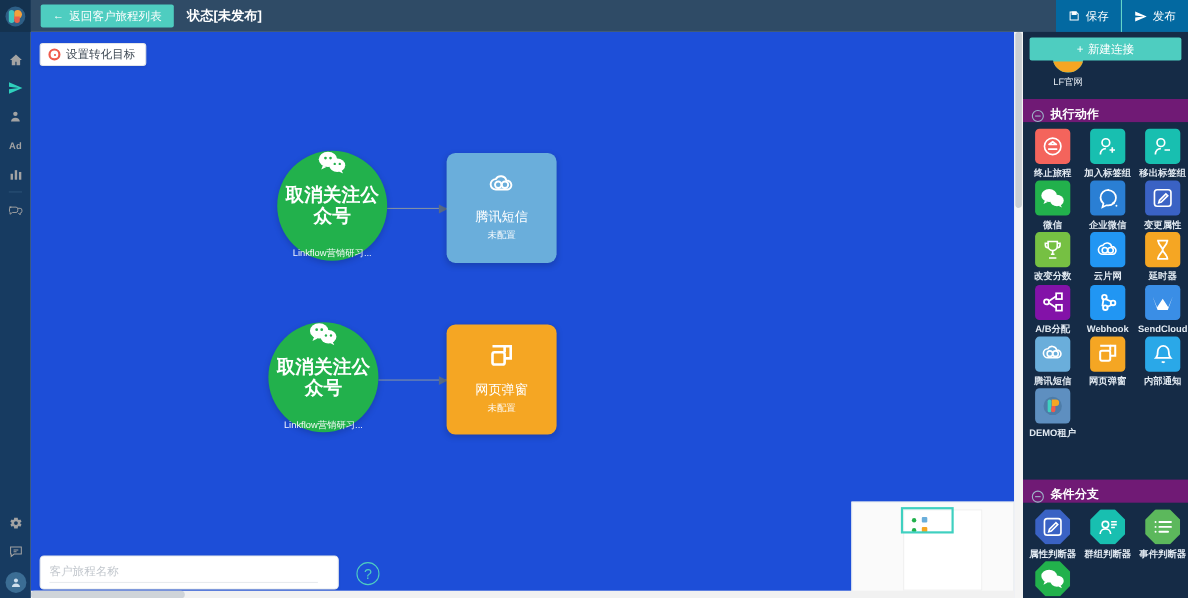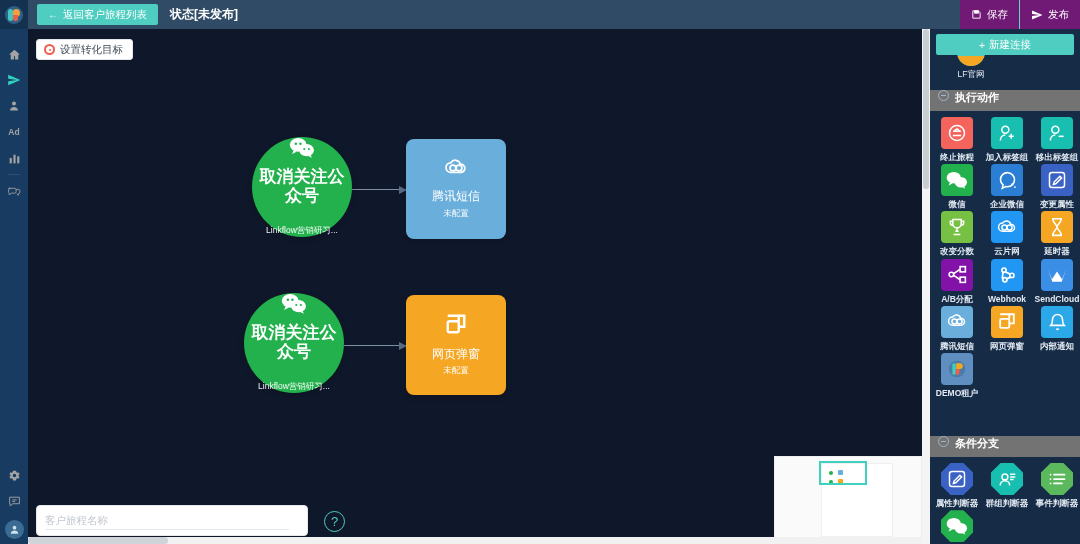--- a/index.html
+++ b/index.html
@@ -82,30 +82,30 @@
     margin-left: 12px; color: #ffffff; font-size: 12px; font-weight: bold;
     white-space: nowrap;
   }
   .top-actions {
     margin-left: auto; display: flex; align-items: center; height: 29px;
   }
   .top-act {
     display: flex; align-items: center; gap: 5px;
     color: #ffffff; font-size: 10.5px; padding: 0 11px; height: 29px;
     cursor: pointer; white-space: nowrap;
-    background: #701a75;
+    background: #0369a1;
     border-left: 1px solid #62d5c9;
   }
   .top-act:first-child { border-left: none; }
   .top-act svg { display: block; }
 
   
   .canvas-wrap {
     position: absolute; left: 28px; top: 29px; width: 894px; height: 515px;
-    background: #0f172a; overflow: hidden;
+    background: #1d4ed8; overflow: hidden;
   }
   .goal-btn {
     position: absolute; left: 8px; top: 10px;
     height: 21px; padding: 0 9px 0 7px;
     background: #ffffff; border: 1px solid #e2e5e9; border-radius: 3px;
     display: flex; align-items: center; gap: 5px;
     font-size: 10.5px; color: #3f4a55; cursor: pointer;
     box-shadow: 0 1px 2px rgba(0,0,0,.05);
     white-space: nowrap;
   }
@@ -226,21 +226,21 @@
     width: 28px; height: 14px; background: #4ecdc0; border-radius: 0 0 14px 14px;
     position: relative; overflow: hidden;
   }
   .conn-thumb i {
     position: absolute; left: 0; bottom: 0; width: 28px; height: 10px;
     background: #f5a623; border-radius: 0 0 14px 14px; display: block;
   }
   .conn-label { font-size: 8.5px; color: #e6edf4; margin-top: 3px; }
 
   .sec-head {
-    background: #737373; height: 21px; display: flex; align-items: flex-start;
+    background: #701a75; height: 21px; display: flex; align-items: flex-end;
     gap: 6px; padding-left: 8px; color: #ffffff; font-size: 11px; font-weight: bold;
     cursor: pointer;
   }
   .collapse-ico {
     width: 11px; height: 11px; border-radius: 50%; border: 1px solid #9fb4c9;
     display: flex; align-items: center; justify-content: center;
   }
   .collapse-ico i { display: block; width: 5px; height: 1px; background: #9fb4c9; }
 
   .grid {

